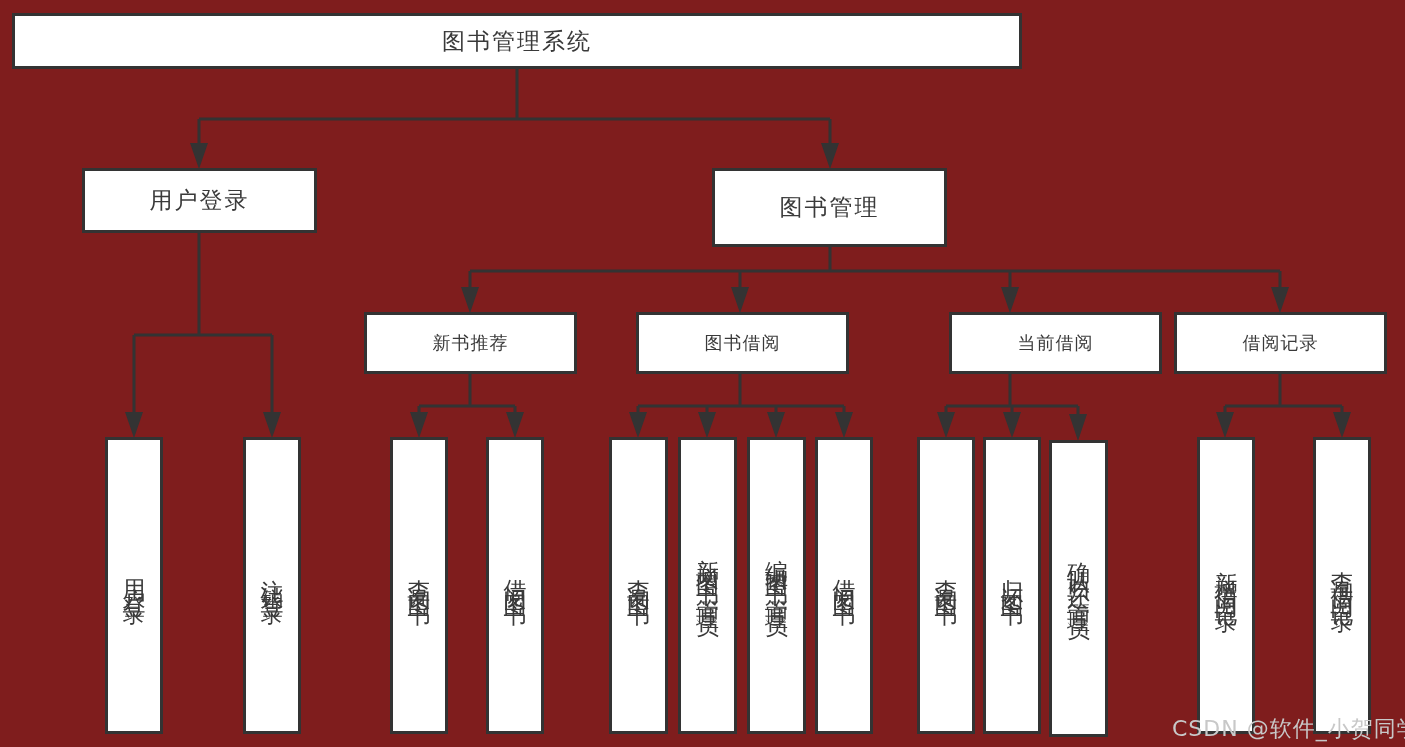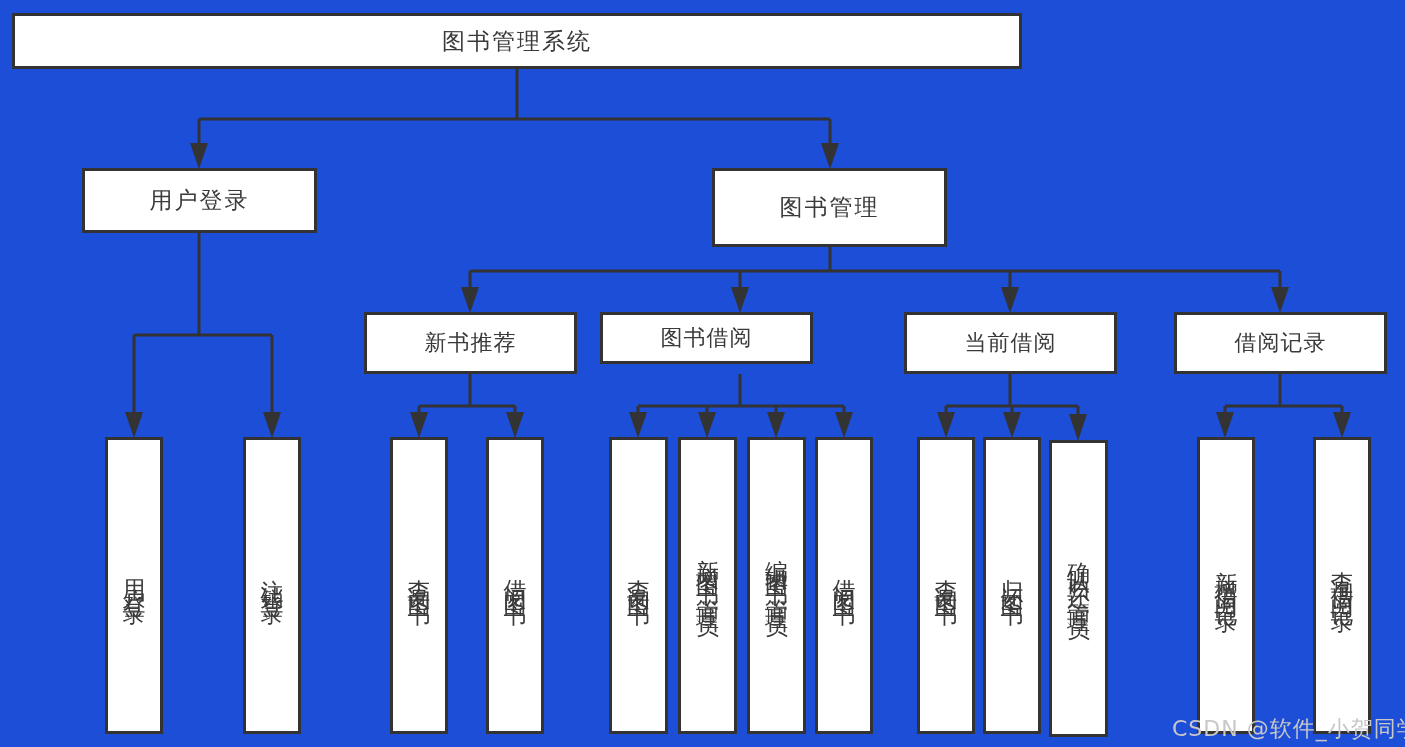--- a/index.html
+++ b/index.html
@@ -1,35 +1,35 @@
 <!DOCTYPE html>
 <html><head>
 <meta charset="utf-8">
 <style>
   html,body{margin:0;padding:0;background:#ffffff;}
   .stage{
     position:relative;
     width:1405px;height:747px;
-    background:#1d4ed8;
+    background:#7f1d1d;
     font-family:"DejaVu Sans","Liberation Sans",sans-serif;
     overflow:hidden;
   }
   .wires{position:absolute;left:0;top:0;width:1405px;height:747px;}
   .wires path{stroke:#333333;stroke-width:3;fill:none;}
   .wires polygon{fill:#333333;stroke:none;}
   .node{
     position:absolute;
     box-sizing:border-box;
     background:#ffffff;
     border:3px solid #333333;
     display:flex;align-items:center;justify-content:center;
     color:#3a3a3a;
   }
   .node.h span{font-size:23px;letter-spacing:2px;white-space:nowrap;}
-  .node.group span{font-size:22px;letter-spacing:1px;}
+  .node.group span{font-size:18px;letter-spacing:1px;}
   .node.v{padding-bottom:18px;}
   .node.v span{
     writing-mode:vertical-rl;
     text-orientation:mixed;
     font-size:23px;
     letter-spacing:8px;
     line-height:1;
   }
   .watermark{
     position:absolute;
@@ -102,24 +102,24 @@
   <div class="node h" style="left:82px;top:168px;width:235px;height:65px">
     <span>用户登录</span>
   </div>
   <div class="node h" style="left:712px;top:168px;width:235px;height:79px">
     <span>图书管理</span>
   </div>
 
   <div class="node h group" style="left:364px;top:312px;width:213px;height:62px">
     <span>新书推荐</span>
   </div>
-  <div class="node h group" style="left:600px;top:312px;width:213px;height:52px">
+  <div class="node h group" style="left:636px;top:312px;width:213px;height:62px">
     <span>图书借阅</span>
   </div>
-  <div class="node h group" style="left:904px;top:312px;width:213px;height:62px">
+  <div class="node h group" style="left:949px;top:312px;width:213px;height:62px">
     <span>当前借阅</span>
   </div>
   <div class="node h group" style="left:1174px;top:312px;width:213px;height:62px">
     <span>借阅记录</span>
   </div>
 
   <div class="node v" style="left:105px;top:437px;width:58px;height:297px">
     <span>用户登录</span>
   </div>
   <div class="node v" style="left:243px;top:437px;width:58px;height:297px">

